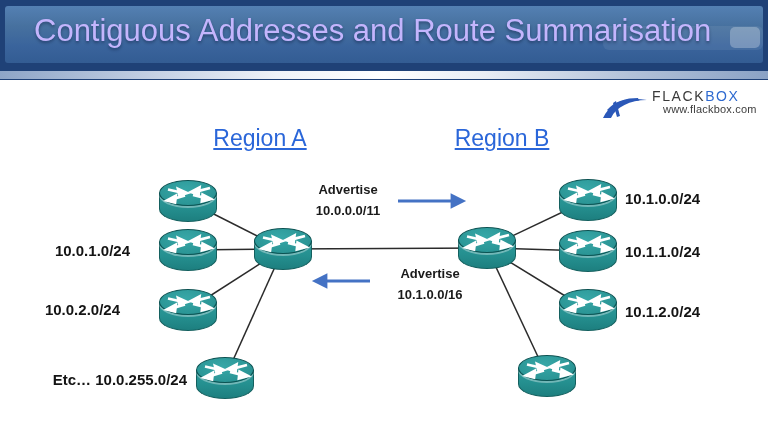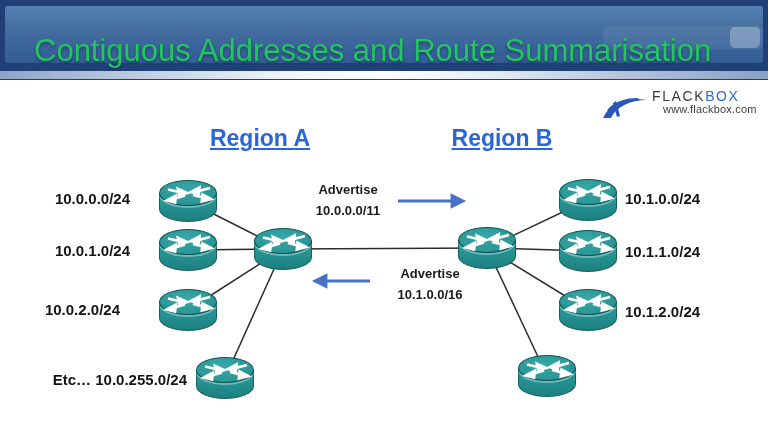--- a/index.html
+++ b/index.html
@@ -8,21 +8,21 @@
 
   
   .titlebar{position:absolute;left:0;top:0;width:768px;height:80px;background:#1f4177;z-index:5;}
   .tb-panel{position:absolute;left:5px;top:6px;right:5px;height:57px;border-radius:3px;
             background:linear-gradient(180deg,#5480b3 0%,#47719f 35%,#3a649c 70%,#335c93 100%);}
   .tb-deco-band{position:absolute;right:0;top:20px;width:160px;height:24px;
                 background:rgba(255,255,255,0.07);border-radius:6px;}
   .tb-deco-chip{position:absolute;right:3px;top:21px;width:30px;height:21px;
                 background:rgba(255,255,255,0.27);border-radius:5px;}
   .tb-title{position:absolute;left:34px;top:13px;font-size:31px;font-weight:400;
-            color:#22c55e;white-space:nowrap;text-shadow:0 2px 3px rgba(10,25,60,0.45);margin-top:20px;}
+            color:#c4b5fd;white-space:nowrap;text-shadow:0 2px 3px rgba(10,25,60,0.45);}
   .tb-shine{position:absolute;left:0;top:71px;width:768px;height:8px;
             background:linear-gradient(90deg,#8ea5c7 0%,#bfcce1 18%,#eef2f8 36%,#ffffff 50%,
                         #e8edf5 63%,#b3c2d9 82%,#8aa2c5 100%);}
 
   
   .logo{position:absolute;left:602px;top:88px;width:155px;height:32px;z-index:4;}
   .logo-swoosh{position:absolute;left:0;top:4px;}
   .logo-text{position:absolute;left:50px;top:0;font-size:14px;letter-spacing:1.6px;
              font-weight:400;white-space:nowrap;color:#3a3a3a;}
   .logo-text .box{color:#2e6ad0;}
@@ -36,21 +36,21 @@
   .r-side{position:absolute;left:0;top:13px;width:58px;height:29px;box-sizing:border-box;
           background:linear-gradient(180deg,#2d9a9a 0%,#259090 50%,#1d7f7f 100%);
           border-left:1px solid #14605f;border-right:1px solid #14605f;border-bottom:1px solid #14605f;
           border-radius:0 0 29px 29px / 0 0 13px 13px;}
   .r-top{position:absolute;left:0;top:0;width:58px;height:26px;box-sizing:border-box;
          background:radial-gradient(ellipse at 45% 35%,#37a7a7 0%,#2b9696 65%,#228787 100%);
          border:1px solid #0c5252;border-radius:50%;
          box-shadow:0 2px 0 rgba(255,255,255,0.35);}
   .r-top svg{position:absolute;left:0;top:0;}
 
-  .region-label{position:absolute;width:140px;text-align:center;font-size:23px;font-weight:700;
+  .region-label{position:absolute;width:140px;text-align:center;font-size:23px;font-weight:400;
                 color:#2a66d9;text-decoration:underline;z-index:3;white-space:nowrap;}
   .adv{position:absolute;width:124px;text-align:center;z-index:3;
        font-size:13px;font-weight:700;color:#1a1a1a;line-height:21px;white-space:nowrap;}
   .netlabel{position:absolute;font-size:15px;font-weight:700;color:#141414;z-index:3;
             white-space:nowrap;}
   .right-align{text-align:right;}
 </style>
 </head>
 <body>
 
@@ -115,21 +115,20 @@
 
   <div class="adv" style="left:286px;top:179px">
     <div>Advertise</div>
     <div>10.0.0.0/11</div>
   </div>
   <div class="adv" style="left:368px;top:263px">
     <div>Advertise</div>
     <div>10.1.0.0/16</div>
   </div>
 
-  <div class="netlabel right-align" style="left:30px;width:100px;top:190px">10.0.0.0/24</div>
   <div class="netlabel right-align" style="left:30px;width:100px;top:242px">10.0.1.0/24</div>
   <div class="netlabel right-align" style="left:20px;width:100px;top:301px">10.0.2.0/24</div>
   <div class="netlabel right-align" style="left:30px;width:157px;top:371px">Etc… 10.0.255.0/24</div>
 
   <div class="netlabel" style="left:625px;top:190px">10.1.0.0/24</div>
   <div class="netlabel" style="left:625px;top:243px">10.1.1.0/24</div>
   <div class="netlabel" style="left:625px;top:303px">10.1.2.0/24</div>
 
   <div class="router" style="left:159px;top:180px">
     <div class="r-side"></div>

